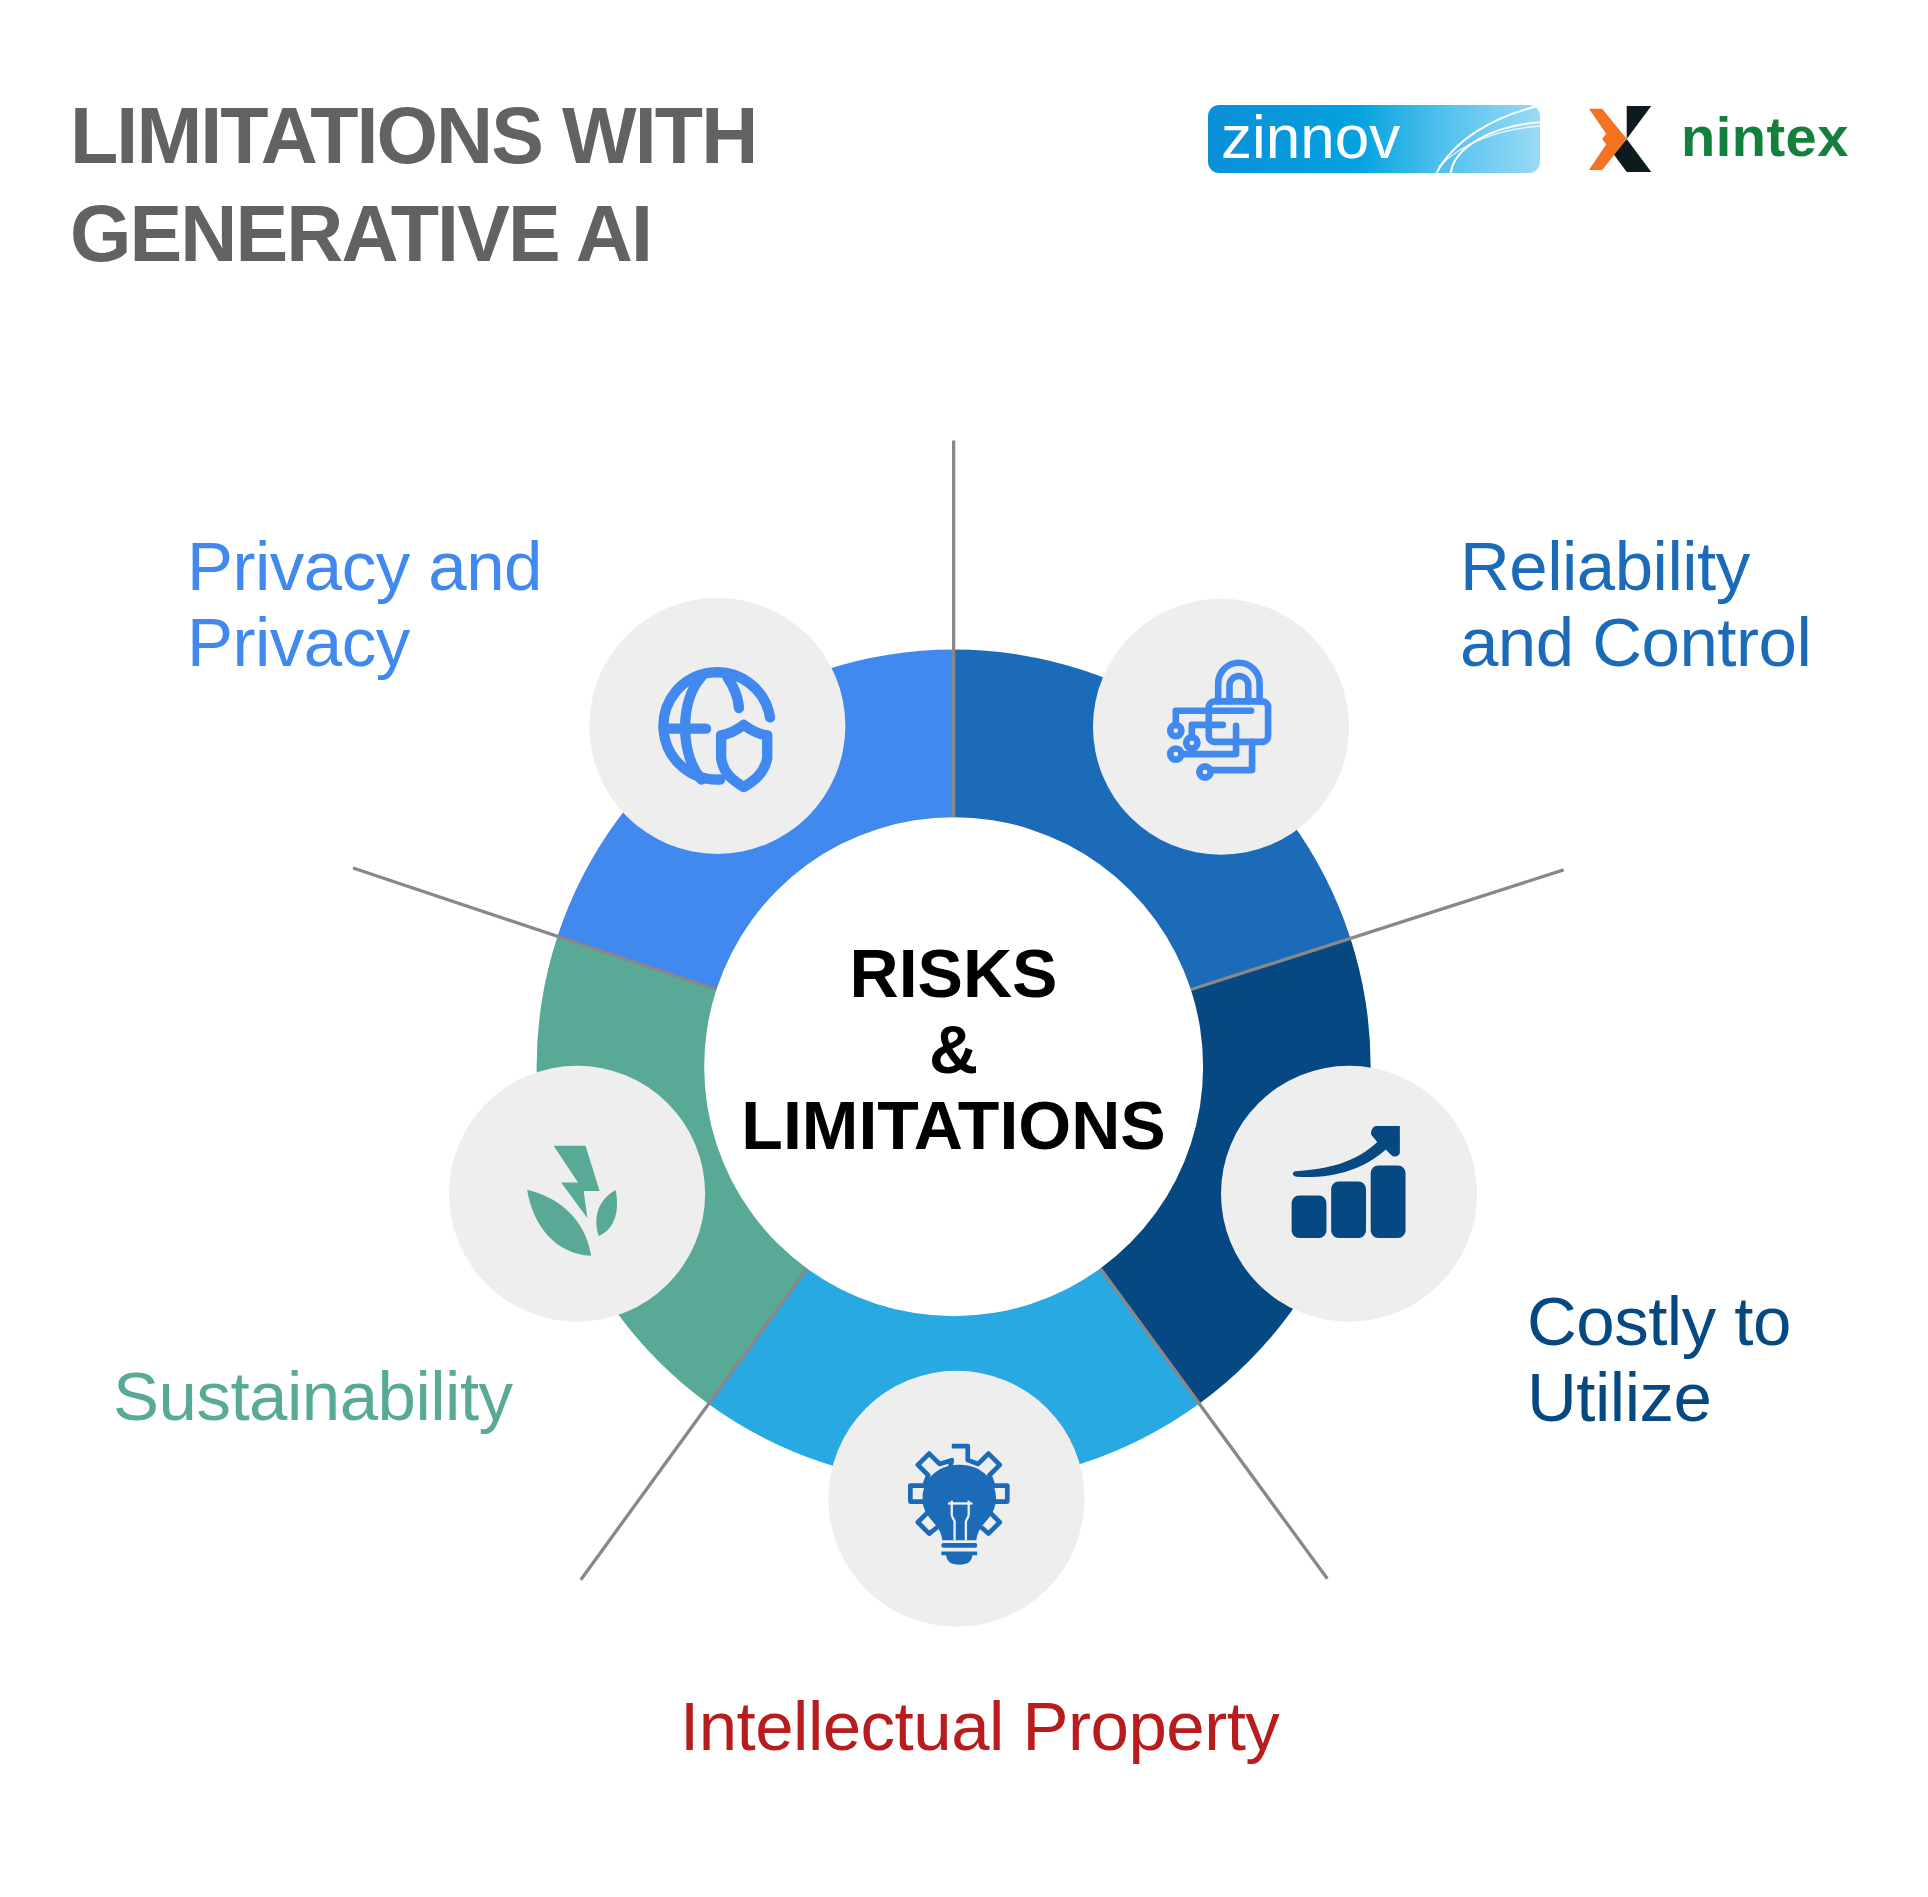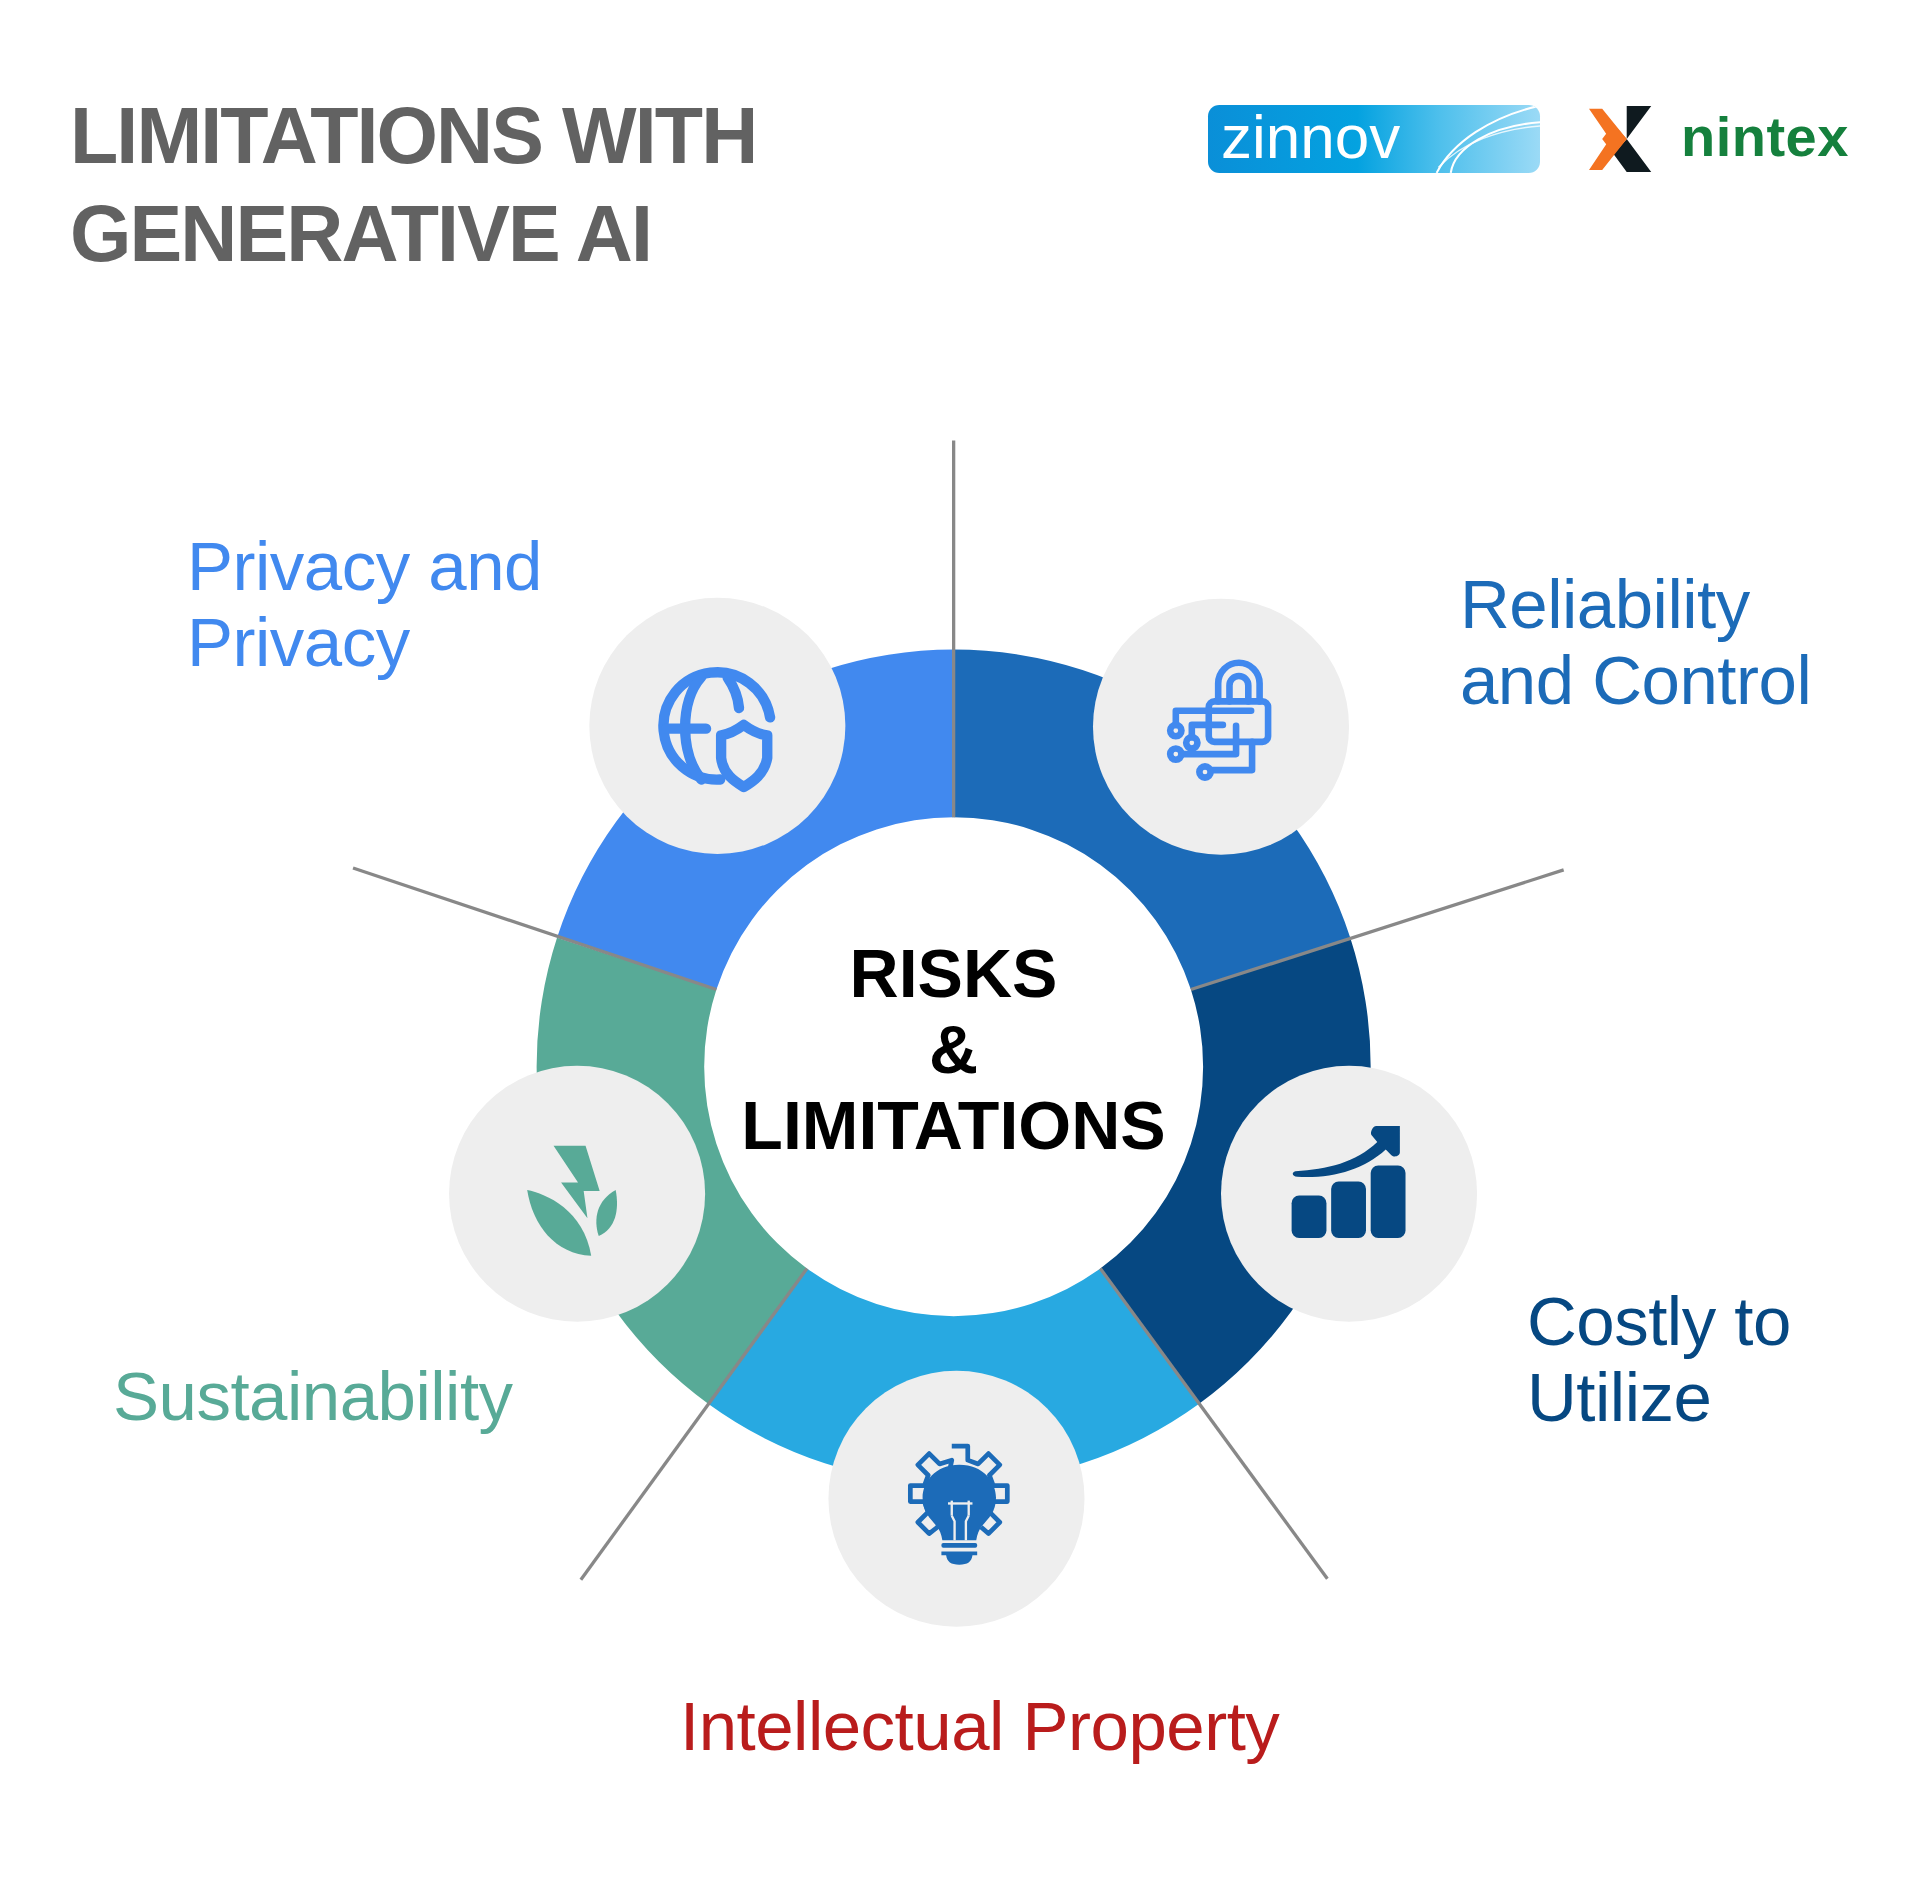--- a/index.html
+++ b/index.html
@@ -142,21 +142,21 @@
   <span>RISKS</span>
   <span>&amp;</span>
   <span>LIMITATIONS</span>
 </div>
 
 <div class="label" style="left:187px; top:529px; color:#4189EF;">
   <span>Privacy and</span>
   <span>Privacy</span>
 </div>
 
-<div class="label" style="left:1460px; top:529px; color:#1C6BB8;margin-top:38px;">
+<div class="label" style="left:1460px; top:529px; color:#1C6BB8;">
   <span>Reliability</span>
   <span>and Control</span>
 </div>
 
 <div class="label" style="left:1527px; top:1284px; color:#064882;">
   <span>Costly to</span>
   <span>Utilize</span>
 </div>
 
 <div class="label" style="left:680px; top:1689px; color:#b91c1c;">

